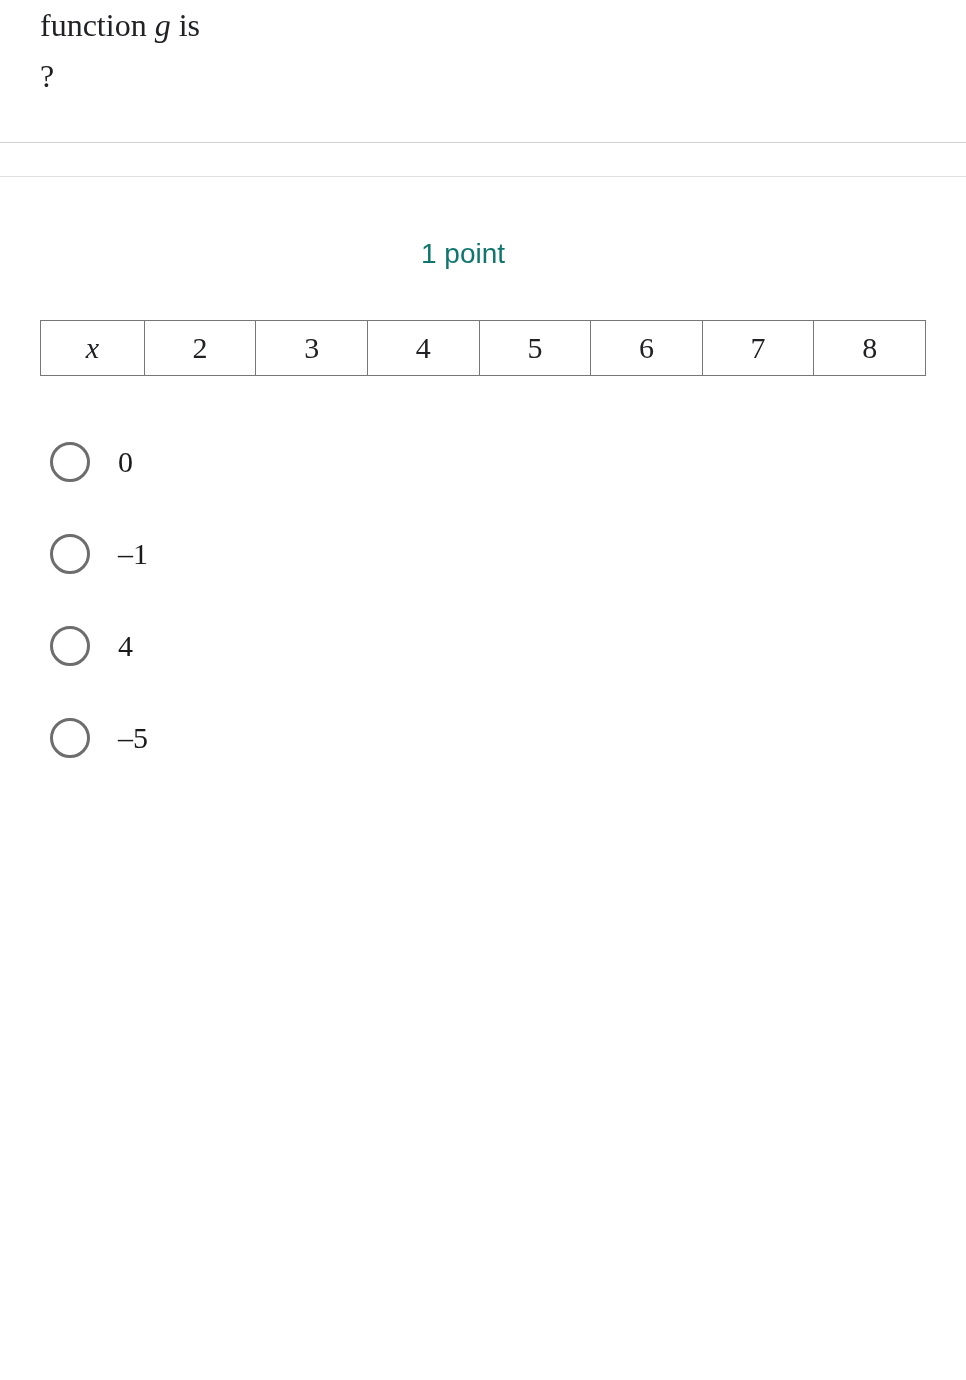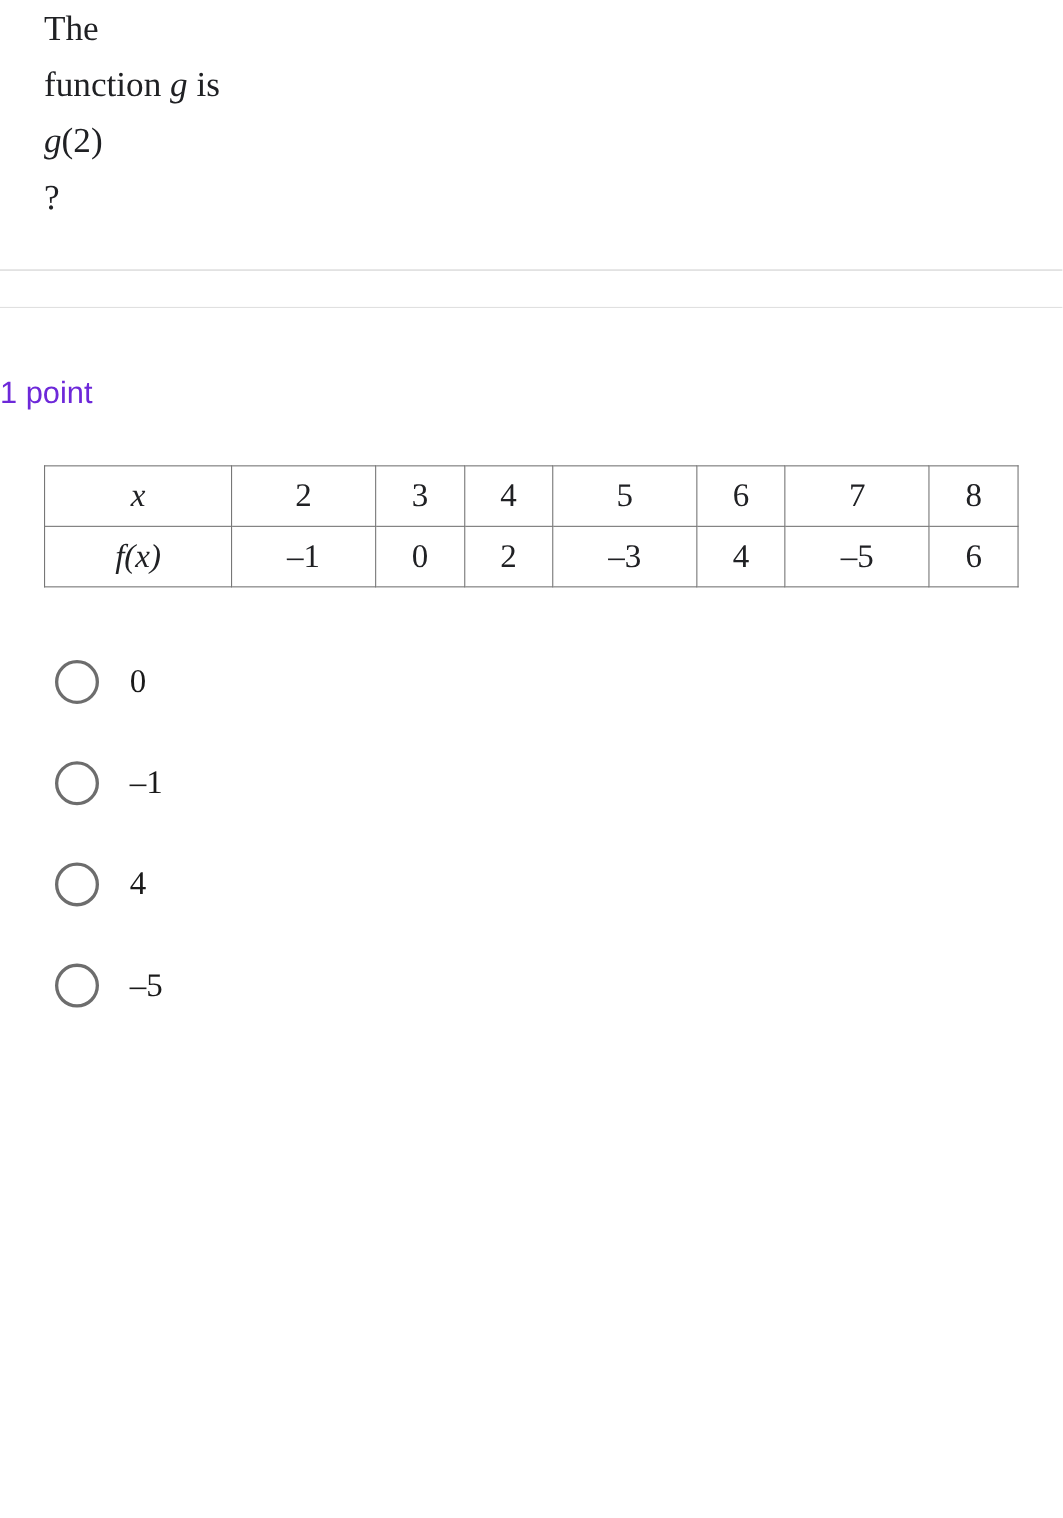--- a/index.html
+++ b/index.html
@@ -34,22 +34,22 @@
   .divider-wrap::after {
     content: "";
     position: absolute;
     left: 0; right: 0; top: 34px;
     height: 1px;
     background: #e0e0e0;
   }
   .points {
     font-family: Arial, "Helvetica Neue", sans-serif;
     font-size: 28px;
-    color: #6d28d9;
-    text-align: left;
+    color: #0f766e;
+    text-align: center;
     padding: 60px 40px 40px 0;
   }
   .table-wrap {
     padding: 10px 40px 30px 40px;
   }
   table {
     border-collapse: collapse;
     width: 100%;
   }
   td {
@@ -81,27 +81,21 @@
     font-family: "Times New Roman", Times, serif;
     font-size: 30px;
     color: #1a1a1a;
   }
 </style>
 </head>
 <body>
 
 <div class="question-stem">
   <p>
-    <span>The</span>
-  </p>
-  <p>
     <span>function </span><span class="italic">g</span><span> is</span>
-  </p>
-  <p>
-    <span class="italic">g</span><span>(2)</span>
   </p>
   <p>
     <span>?</span>
   </p>
 </div>
 
 <div class="divider-wrap"></div>
 
 <div class="points">1 point</div>
 
@@ -110,30 +104,20 @@
     <tbody>
         <tr>
       <td class="header-cell">x</td>
       <td>2</td>
       <td>3</td>
       <td>4</td>
       <td>5</td>
       <td>6</td>
       <td>7</td>
       <td>8</td>
-    </tr>
-    <tr>
-      <td class="header-cell"><span class="italic">f</span>(<span class="italic">x</span>)</td>
-      <td>–1</td>
-      <td>0</td>
-      <td>2</td>
-      <td>–3</td>
-      <td>4</td>
-      <td>–5</td>
-      <td>6</td>
     </tr>
   </tbody>
     </table>
 </div>
 
 <div class="options">
   <div class="option">
     <div class="radio"></div>
     <div class="option-label">0</div>
   </div>

